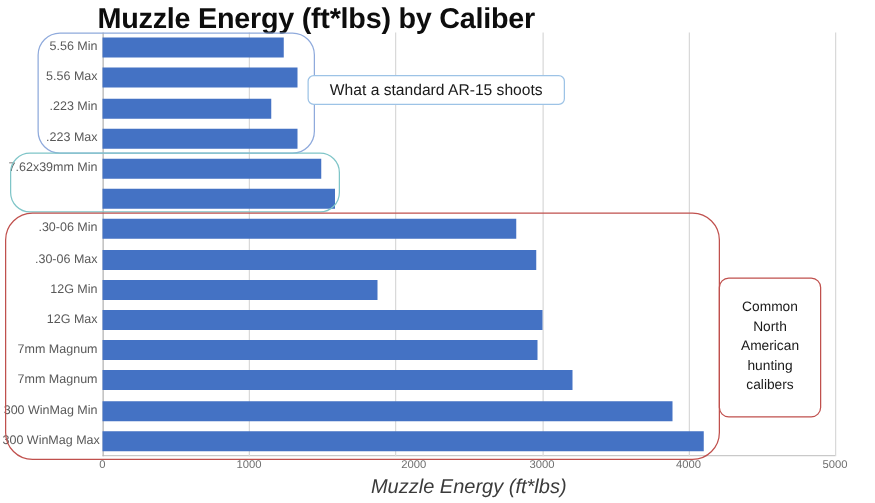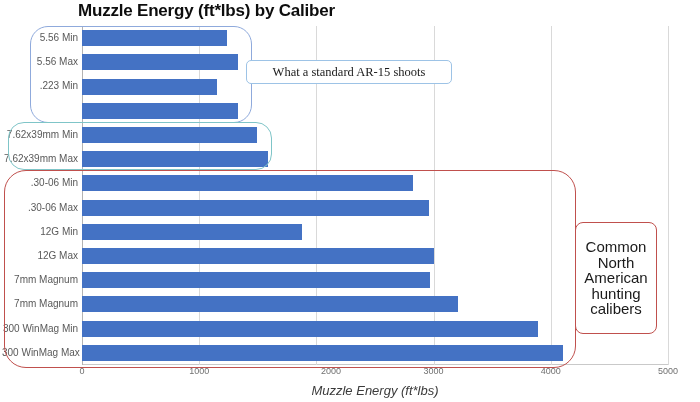--- a/index.html
+++ b/index.html
@@ -9,21 +9,21 @@
     font-family:"Liberation Sans", sans-serif;
     overflow:hidden;
     position:relative;
   }
   #root{position:absolute;left:0;top:0;width:700px;height:402px;}
 
   
   .chart-title{
     position:absolute;
     left:78px; top:1px;
-    font-size:17px;
+    font-size:23px;
     font-weight:bold;
     color:#0d0d0d;
     letter-spacing:-0.2px;
     white-space:nowrap;
   }
 
   
   .plot{
     position:absolute;
     left:82px; top:26px;
@@ -136,52 +136,51 @@
     align-items:center;
     justify-content:center;
     padding:0 8px;
     box-sizing:border-box;
     white-space:nowrap;
   }
   .callout-ar15{
     left:246px; top:60px;
     width:206px; height:24px;
     border:1.2px solid #9dc3e6;
-    font-family:Liberation Serif, serif;
   }
   .callout-ak47{
     left:270px; top:132px;
     width:262px; height:24px;
     border:1.2px solid #8ecfd4;
   }
   .callout-hunting{
     left:575px; top:222px;
     width:82px; height:112px;
     border:1.2px solid #c0504d;
     border-radius:8px;
     flex-direction:column;
     white-space:normal;
     text-align:right;
     line-height:15.5px;
-    font-size:15px;
+    font-size:11px;
   }
 </style>
 </head>
 <body>
 
 <div id="root">
 
   <div class="chart-title">Muzzle Energy (ft*lbs) by Caliber</div>
 
   <div class="ylabels" id="ylabels">
       <div class="ylabel" style="top: 0px; height: 24.2143px; line-height: 24.2143px;">5.56 Min</div>
       <div class="ylabel" style="top: 24.2143px; height: 24.2143px; line-height: 24.2143px;">5.56 Max</div>
       <div class="ylabel" style="top: 48.4286px; height: 24.2143px; line-height: 24.2143px;">.223 Min</div>
+      <div class="ylabel" style="top: 72.6429px; height: 24.2143px; line-height: 24.2143px;">.223 Max</div>
       <div class="ylabel" style="top: 96.8571px; height: 24.2143px; line-height: 24.2143px;">7.62x39mm Min</div>
-      <div class="ylabel" style="top: 121.071px; height: 24.2143px; line-height: 24.2143px;">7.62x39mm Max</div>
       <div class="ylabel" style="top: 145.286px; height: 24.2143px; line-height: 24.2143px;">.30-06 Min</div>
       <div class="ylabel" style="top: 169.5px; height: 24.2143px; line-height: 24.2143px;">.30-06 Max</div>
       <div class="ylabel" style="top: 193.714px; height: 24.2143px; line-height: 24.2143px;">12G Min</div>
       <div class="ylabel" style="top: 217.929px; height: 24.2143px; line-height: 24.2143px;">12G Max</div>
       <div class="ylabel" style="top: 242.143px; height: 24.2143px; line-height: 24.2143px;">7mm Magnum</div>
       <div class="ylabel" style="top: 266.357px; height: 24.2143px; line-height: 24.2143px;">7mm Magnum</div>
       <div class="ylabel" style="top: 290.571px; height: 24.2143px; line-height: 24.2143px;">300 WinMag Min</div>
       <div class="ylabel" style="top: 314.786px; height: 24.2143px; line-height: 24.2143px;">300 WinMag Max</div>
     </div>
 
@@ -240,21 +239,21 @@
   <div class="xlabels" id="xlabels">
       <div class="xlabel" style="left: 82px;">0</div>
       <div class="xlabel" style="left: 199.2px;">1000</div>
       <div class="xlabel" style="left: 331px;">2000</div>
       <div class="xlabel" style="left: 433.6px;">3000</div>
       <div class="xlabel" style="left: 550.8px; text-align: center;">4000</div>
       <div class="xlabel" style="left: 668px;">5000</div>
     </div>
 
   <div class="xtitle-wrap">
-    <span class="xtitle-text" style="font-size:13px;font-style:italic;color:#3b3b3b;">Muzzle Energy (ft*lbs)</span>
+    <span class="xtitle-text" style="font-size:16px;font-style:italic;color:#3b3b3b;">Muzzle Energy (ft*lbs)</span>
   </div>
 
   <div class="group-box group-ar15"></div>
   <div class="group-box group-ak47"></div>
   <div class="group-box group-hunting"></div>
 
   <div class="callout callout-ar15">
     <span>What a standard AR-15 shoots</span>
   </div>
 

